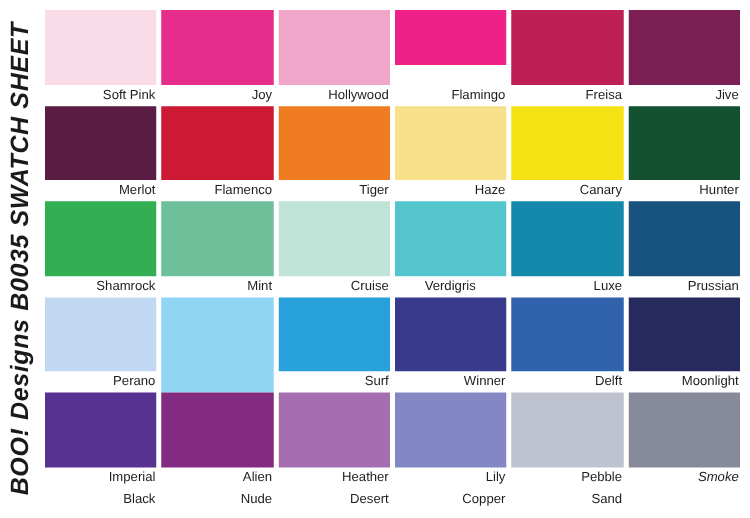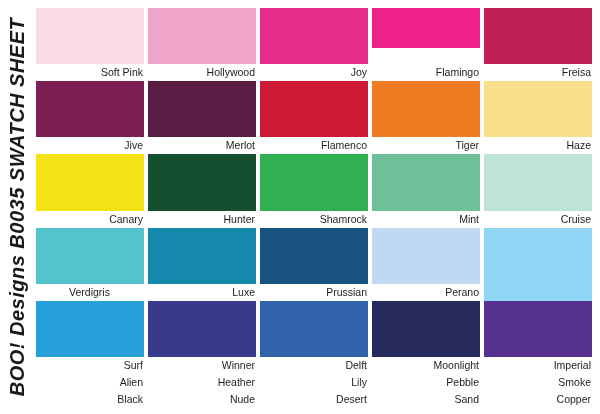--- a/index.html
+++ b/index.html
@@ -42,21 +42,21 @@
     text-align: center;
   }
   
   #grid {
     position: absolute;
     left: 36px;
     top: 8px;
     width: 556px;
     height: 400px;
     display: grid;
-    grid-template-columns: repeat(5, 1fr);
+    grid-template-columns: repeat(6, 1fr);
     grid-template-rows: repeat(5, 1fr);
     column-gap: 4px;
     row-gap: 0px;
   }
   .cell {
     display: flex;
     flex-direction: column;
     box-sizing: border-box;
   }
   .chip {
@@ -83,28 +83,28 @@
   <div id="title-rail">
     <div class="title-text">BOO! Designs B0035 SWATCH SHEET</div>
   </div>
 
   <div id="grid">
       <div class="cell">
         <div class="chip" style="background-color: rgb(250, 219, 232);"></div>
         <div class="chip-label" style="color: rgb(29, 29, 29);">Soft Pink</div>
       </div>
       <div class="cell">
+        <div class="chip" style="background-color: rgb(231, 45, 139);"></div>
+        <div class="chip-label" style="color: rgb(29, 29, 29);">Joy</div>
+      </div>
+      <div class="cell">
         <div class="chip" style="background-color: rgb(239, 166, 201);"></div>
         <div class="chip-label" style="color: rgb(29, 29, 29);">Hollywood</div>
       </div>
       <div class="cell">
-        <div class="chip" style="background-color: rgb(231, 45, 139);"></div>
-        <div class="chip-label" style="color: rgb(29, 29, 29);">Joy</div>
-      </div>
-      <div class="cell">
         <div class="chip" style="background-color: rgb(237, 33, 135);"></div>
         <div class="chip-label" style="color: rgb(29, 29, 29); margin-top: 16px;">Flamingo</div>
       </div>
       <div class="cell">
         <div class="chip" style="background-color: rgb(190, 31, 85);"></div>
         <div class="chip-label" style="color: rgb(29, 29, 29);">Freisa</div>
       </div>
       <div class="cell">
         <div class="chip" style="background-color: rgb(123, 31, 84);"></div>
         <div class="chip-label" style="color: rgb(29, 29, 29);">Jive</div>
@@ -195,37 +195,37 @@
       <div class="cell">
         <div class="chip" style="background-color: rgb(131, 135, 196);"></div>
         <div class="chip-label" style="color: rgb(29, 29, 29);">Lily</div>
       </div>
       <div class="cell">
         <div class="chip" style="background-color: rgb(191, 195, 207);"></div>
         <div class="chip-label" style="color: rgb(29, 29, 29);">Pebble</div>
       </div>
       <div class="cell">
         <div class="chip" style="background-color: rgb(135, 138, 154);"></div>
-        <div class="chip-label" style="color: rgb(29, 29, 29);">Smoke</div>
+        <div class="chip-label" style="color: rgb(29, 29, 29); font-style: italic;">Smoke</div>
       </div>
       <div class="cell">
         <div class="chip" style="background-color: rgb(30, 28, 32);"></div>
         <div class="chip-label" style="color: rgb(29, 29, 29);">Black</div>
       </div>
       <div class="cell">
         <div class="chip" style="background-color: rgb(243, 205, 170);"></div>
         <div class="chip-label" style="color: rgb(29, 29, 29);">Nude</div>
       </div>
       <div class="cell">
         <div class="chip" style="background-color: rgb(203, 184, 166);"></div>
         <div class="chip-label" style="color: rgb(29, 29, 29);">Desert</div>
       </div>
       <div class="cell">
+        <div class="chip" style="background-color: rgb(210, 128, 60);"></div>
+        <div class="chip-label" style="color: rgb(29, 29, 29);">Copper</div>
+      </div>
+      <div class="cell">
         <div class="chip" style="background-color: rgb(234, 182, 79);"></div>
         <div class="chip-label" style="color: rgb(29, 29, 29);">Sand</div>
       </div>
-      <div class="cell">
-        <div class="chip" style="background-color: rgb(210, 128, 60);"></div>
-        <div class="chip-label" style="color: rgb(29, 29, 29);">Copper</div>
-      </div>
     </div>
 
 </div>
 
 </body></html>

